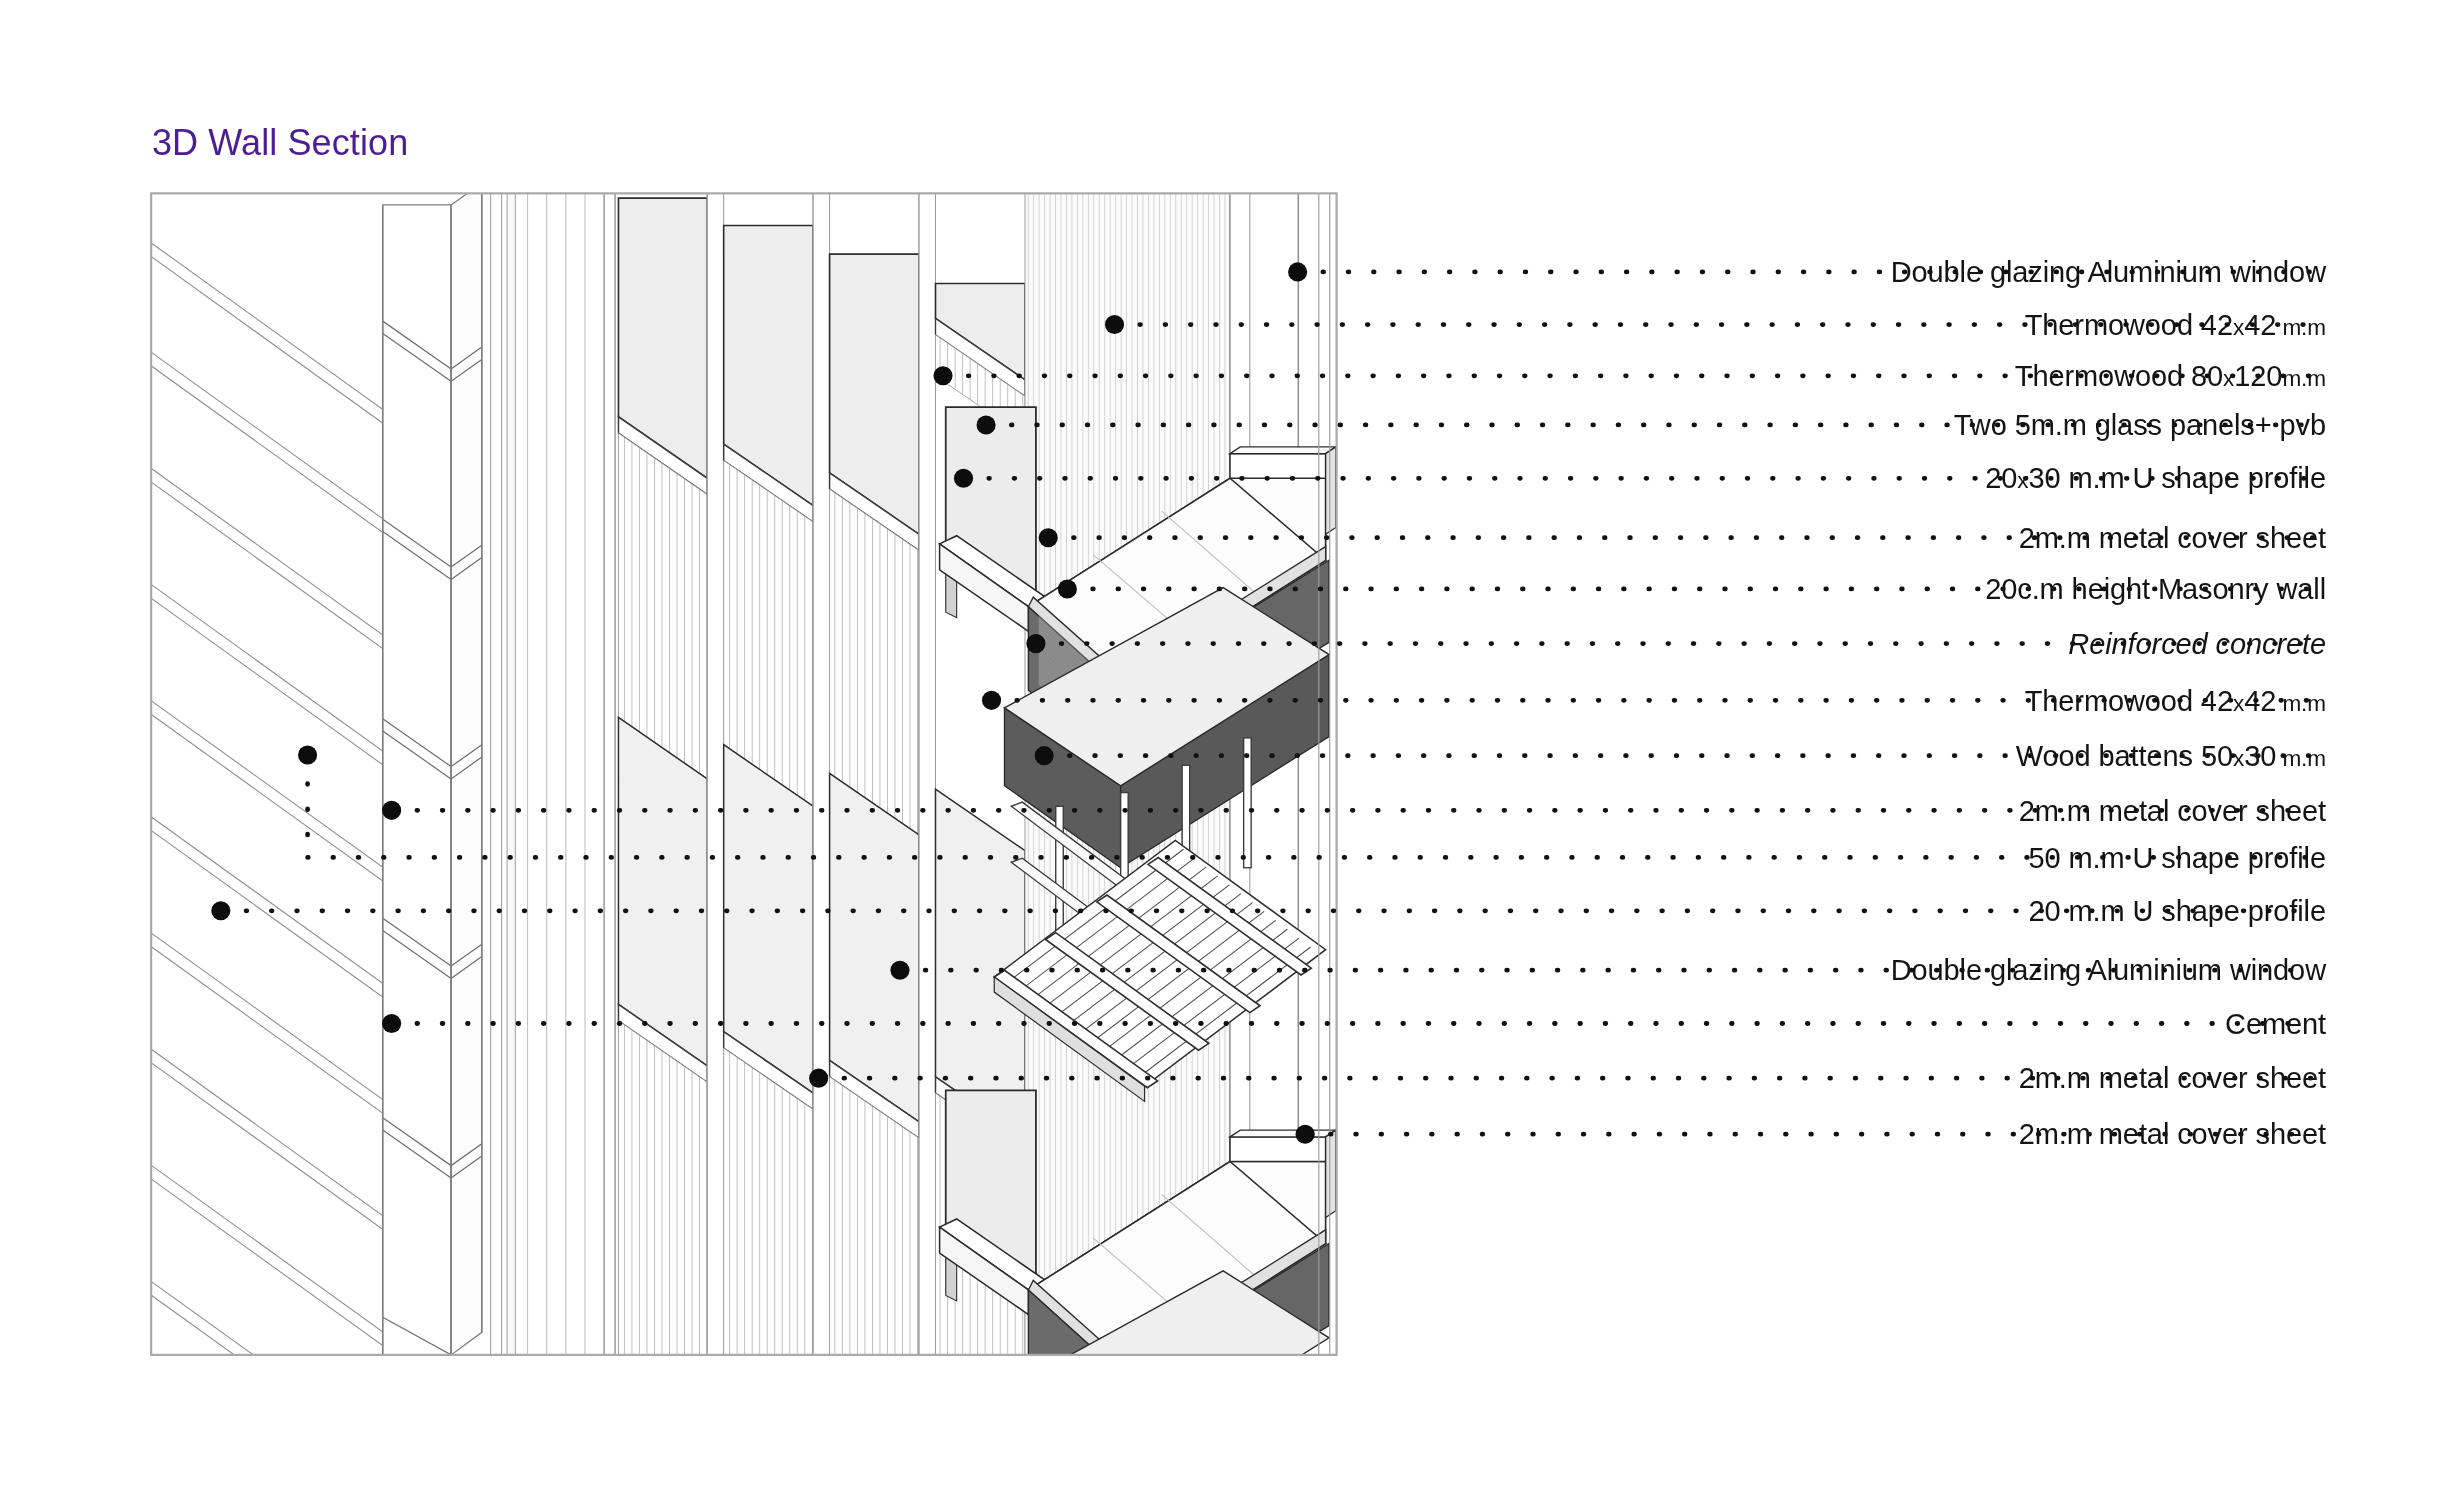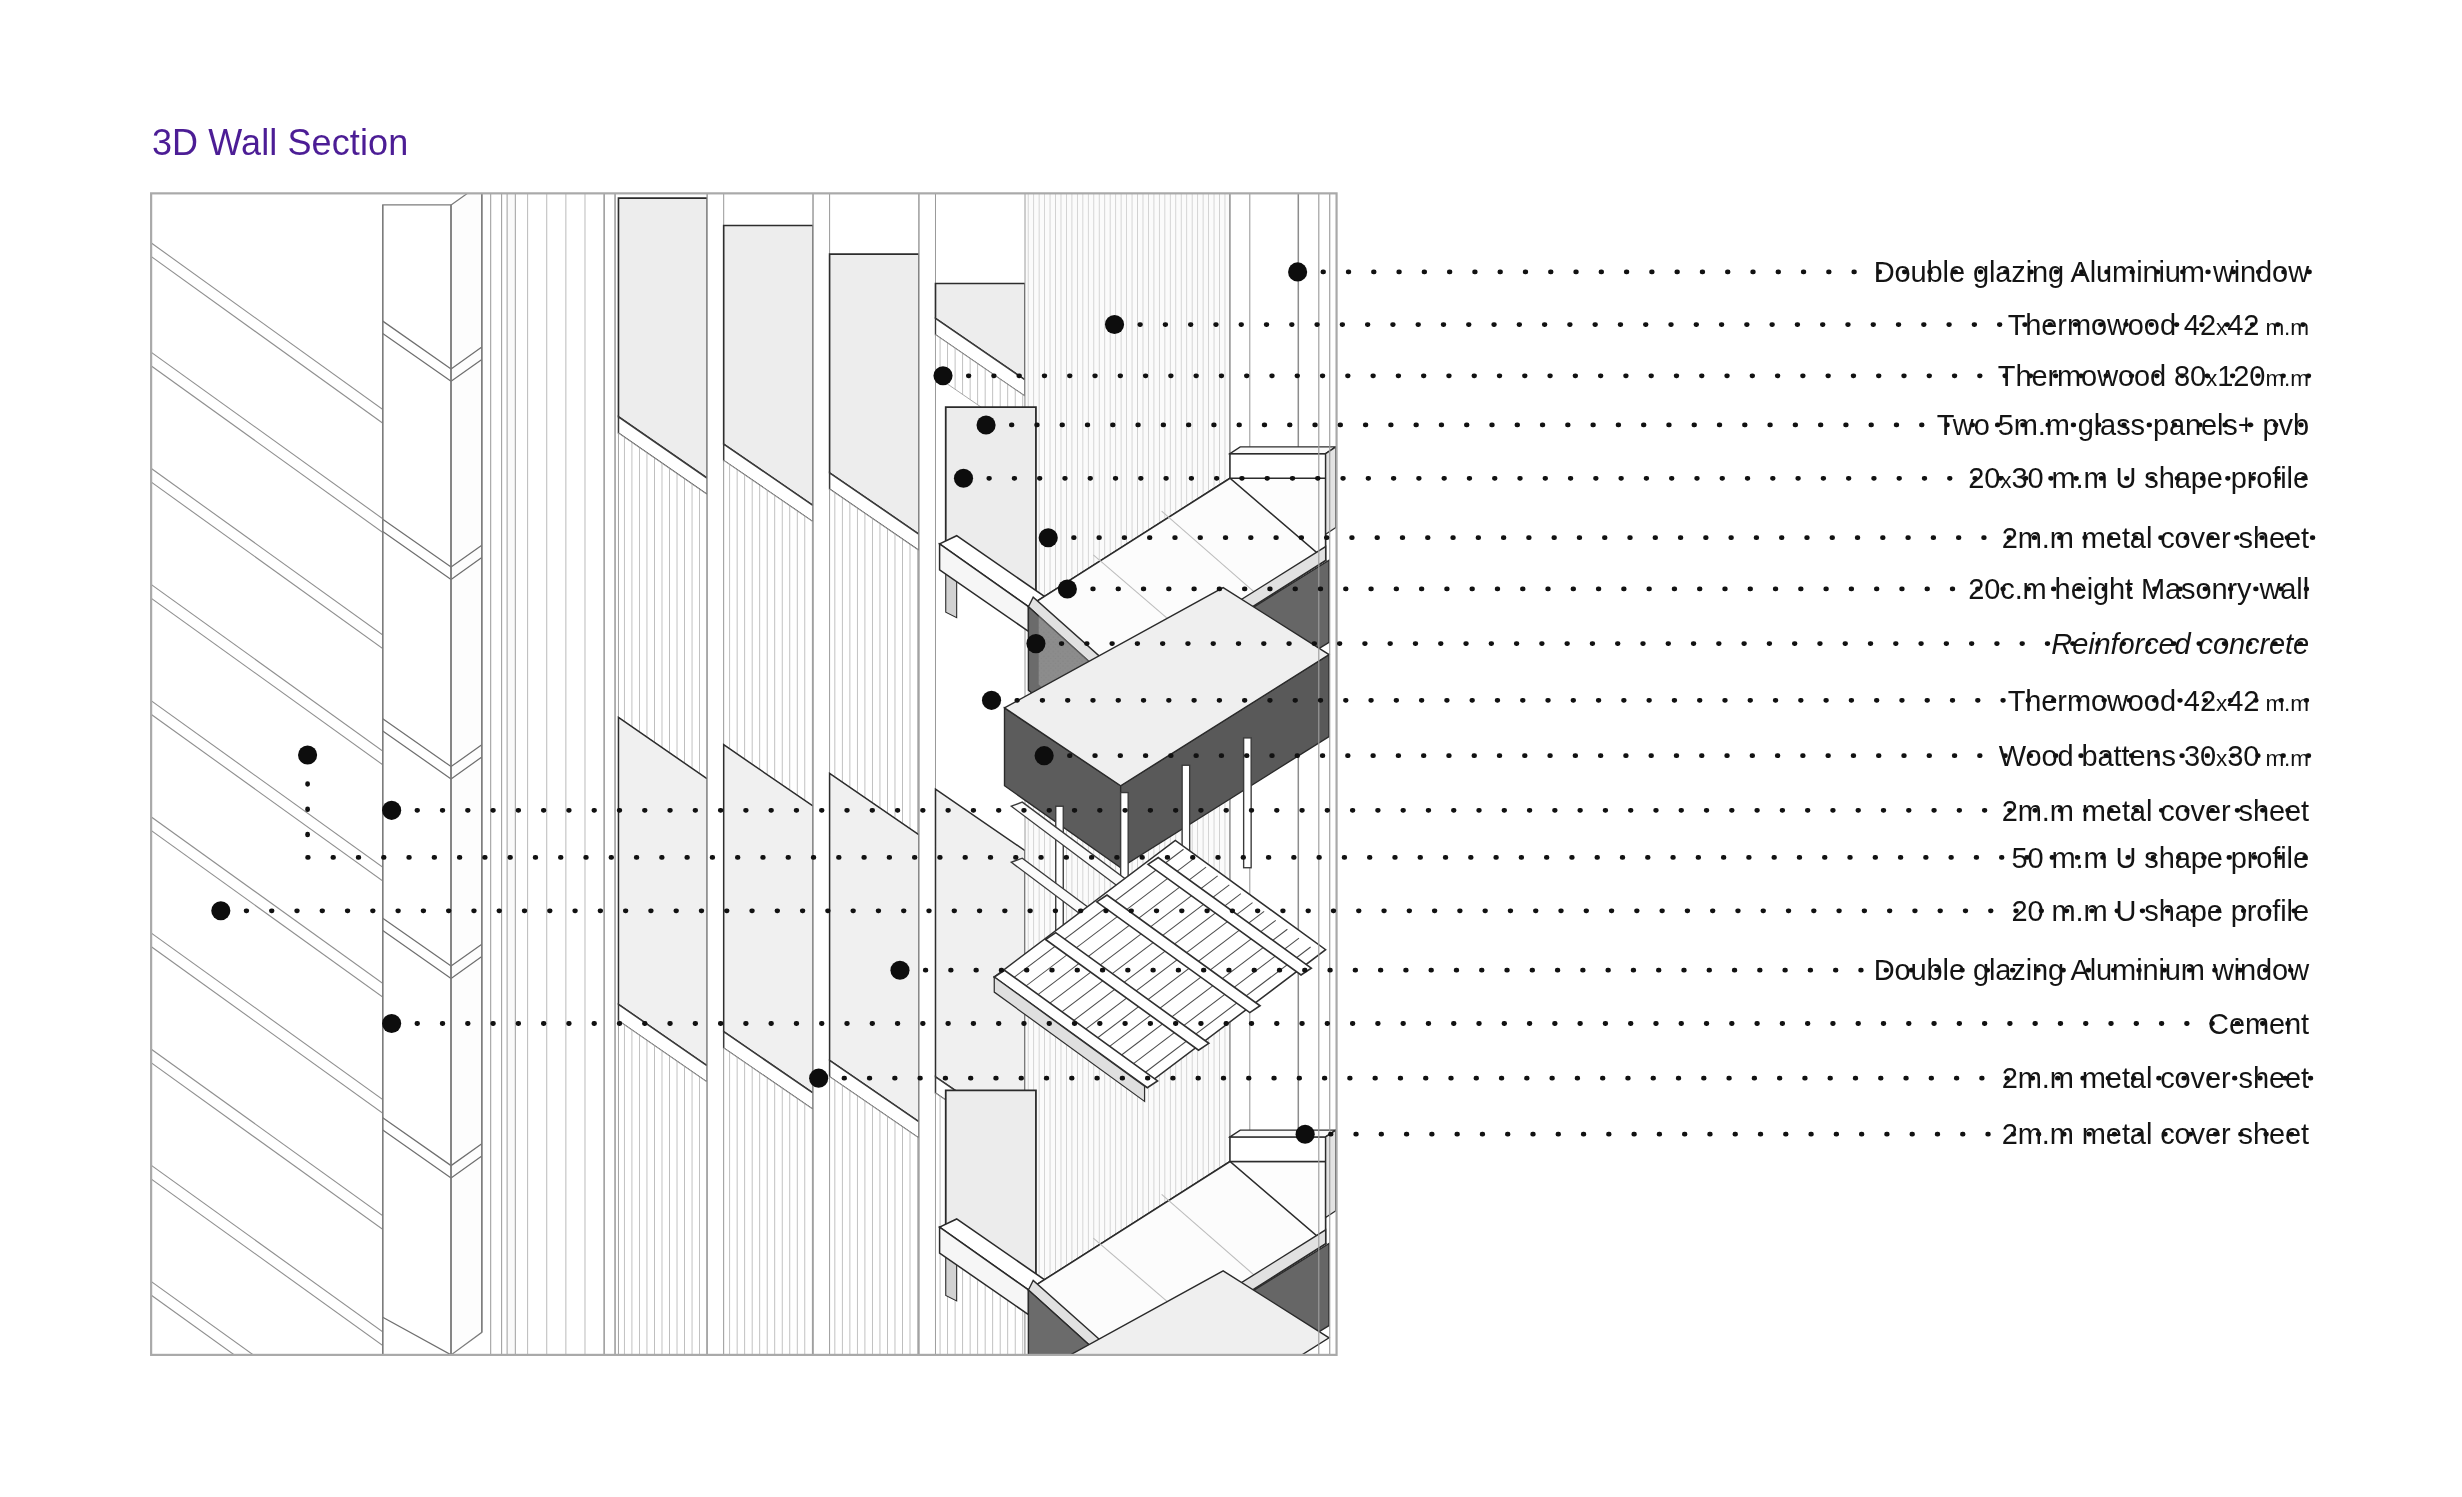--- a/index.html
+++ b/index.html
@@ -12,21 +12,21 @@
     font-size:36px; color:#4c1d95; letter-spacing:0.1px;
     font-family:"Liberation Sans", sans-serif; font-weight:400;
     white-space:nowrap;
   }
 
   #stage{position:absolute;left:0;top:0;width:2462px;height:1497px;}
   svg{display:block;}
 
   
   .lbl{
-    position:absolute; right:153px;
+    position:absolute; right:136px;
     font-size:29px; color:#141414; white-space:nowrap;
     font-family:"Liberation Sans", sans-serif; font-weight:400;
     letter-spacing:-0.1px; line-height:1;
     transform:translateY(-50%);
   }
   .lbl .sm{font-size:22.6px;}
 </style>
 </head>
 <body>
 
@@ -365,21 +365,21 @@
   <div id="labels">
       <div class="lbl" style="top: 272px;">Double glazing Aluminium window</div>
       <div class="lbl" style="top: 325px;"><span>Thermowood 42</span><span class="sm">x</span><span>42</span><span class="sm"> m.m</span></div>
       <div class="lbl" style="top: 376px;"><span>Thermowood 80</span><span class="sm">x</span><span>120</span><span class="sm">m.m</span></div>
       <div class="lbl" style="top: 425px;">Two 5m.m glass panels+ pvb</div>
       <div class="lbl" style="top: 478px;"><span>20</span><span class="sm">x</span><span>30 m.m U shape profile</span></div>
       <div class="lbl" style="top: 538px;">2m.m metal cover sheet</div>
       <div class="lbl" style="top: 589px; margin-left: 24px;">20c.m height Masonry wall</div>
       <div class="lbl" style="top: 644px; font-style: italic;">Reinforced concrete</div>
       <div class="lbl" style="top: 701px;"><span>Thermowood 42</span><span class="sm">x</span><span>42</span><span class="sm"> m.m</span></div>
-      <div class="lbl" style="top: 756px;"><span>Wood battens 30</span><span class="sm">x</span><span>30</span><span class="sm"> m.m</span></div>
+      <div class="lbl" style="top: 756px;"><span>Wood battens 50</span><span class="sm">x</span><span>30</span><span class="sm"> m.m</span></div>
       <div class="lbl" style="top: 811px;">2m.m metal cover sheet</div>
       <div class="lbl" style="top: 858px;">50 m.m U shape profile</div>
       <div class="lbl" style="top: 911px;">20 m.m U shape profile</div>
       <div class="lbl" style="top: 970px;">Double glazing Aluminium window</div>
       <div class="lbl" style="top: 1024px;">Cement</div>
       <div class="lbl" style="top: 1078px;">2m.m metal cover sheet</div>
       <div class="lbl" style="top: 1134px;">2m.m metal cover sheet</div>
     </div>
 
 </div>

